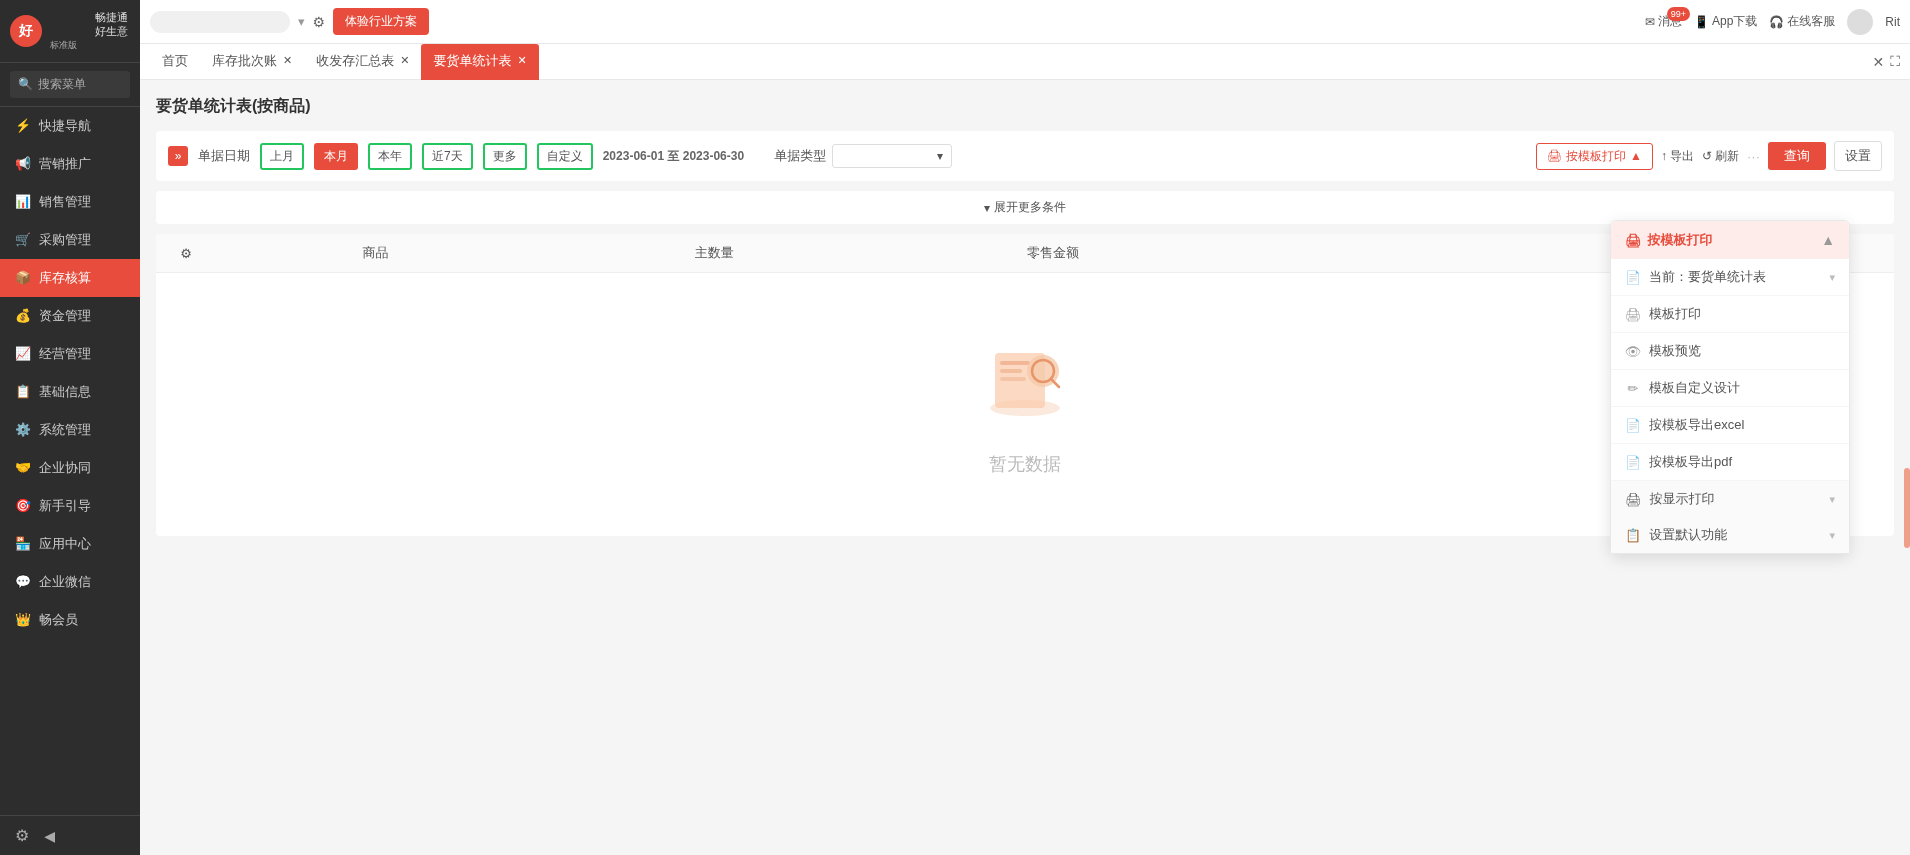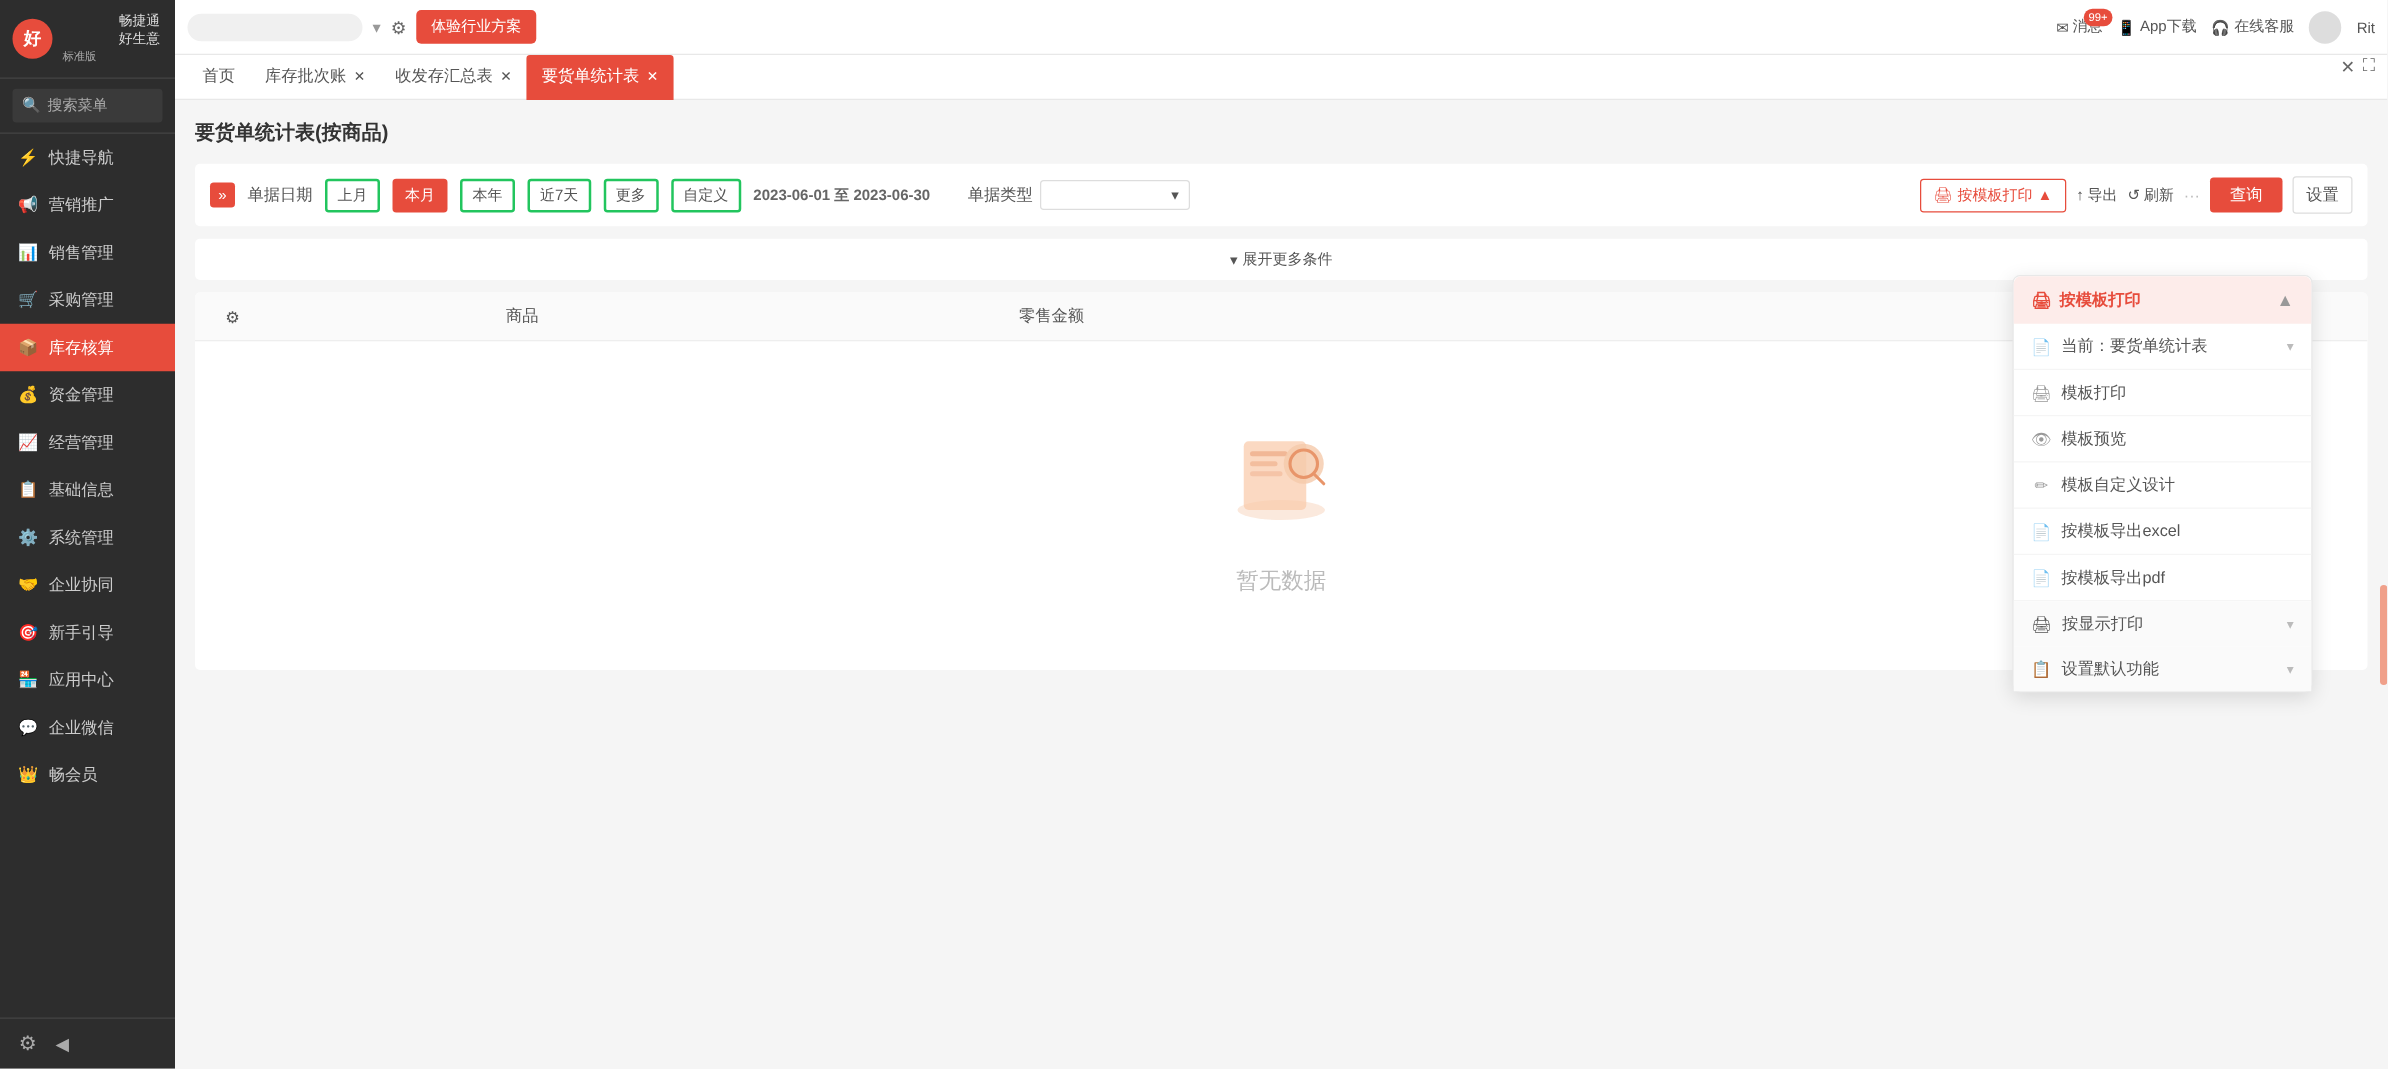--- a/index.html
+++ b/index.html
@@ -85,21 +85,21 @@
     .topbar-app { display: flex; align-items: center; gap: 3px; color: #555; font-size: 12px; cursor: pointer; }
     .topbar-service { display: flex; align-items: center; gap: 3px; color: #555; font-size: 12px; cursor: pointer; }
     .topbar-avatar { width: 26px; height: 26px; background: #ddd; border-radius: 50%; }
     .topbar-username { color: #555; font-size: 12px; }
 
     
     .tabs {
       background: #fff;
       height: 36px;
       display: flex;
-      align-items: flex-start;
+      align-items: center;
       padding: 0 10px;
       border-bottom: 1px solid #e8e8e8;
       flex-shrink: 0;
     }
     .tab {
       padding: 0 12px;
       height: 36px;
       display: flex;
       align-items: center;
       gap: 6px;
@@ -407,20 +407,21 @@
       <span>▾</span>
       <span>展开更多条件</span>
     </div>
 
     <div class="table-container">
       <div class="table-header-row">
         <div class="th" style="flex:0 0 40px; text-align:center;">
           <span>⚙</span>
         </div>
         <div class="th">商品</div>
+        <div class="th">主数量</div>
         <div class="th">零售金额</div>
         <div class="th" style="flex:2;"></div>
       </div>
 
       <div class="empty-state">
         <div class="empty-icon">
           <svg width="100" height="90" viewBox="0 0 100 90" fill="none" xmlns="http://www.w3.org/2000/svg">
             <ellipse cx="50" cy="75" rx="35" ry="8" fill="#f5c9aa" opacity="0.4"></ellipse>
             <rect x="20" y="20" width="50" height="55" rx="4" fill="#f9c9a8" opacity="0.7"></rect>
             <rect x="25" y="28" width="30" height="4" rx="2" fill="#e8956a" opacity="0.5"></rect>

